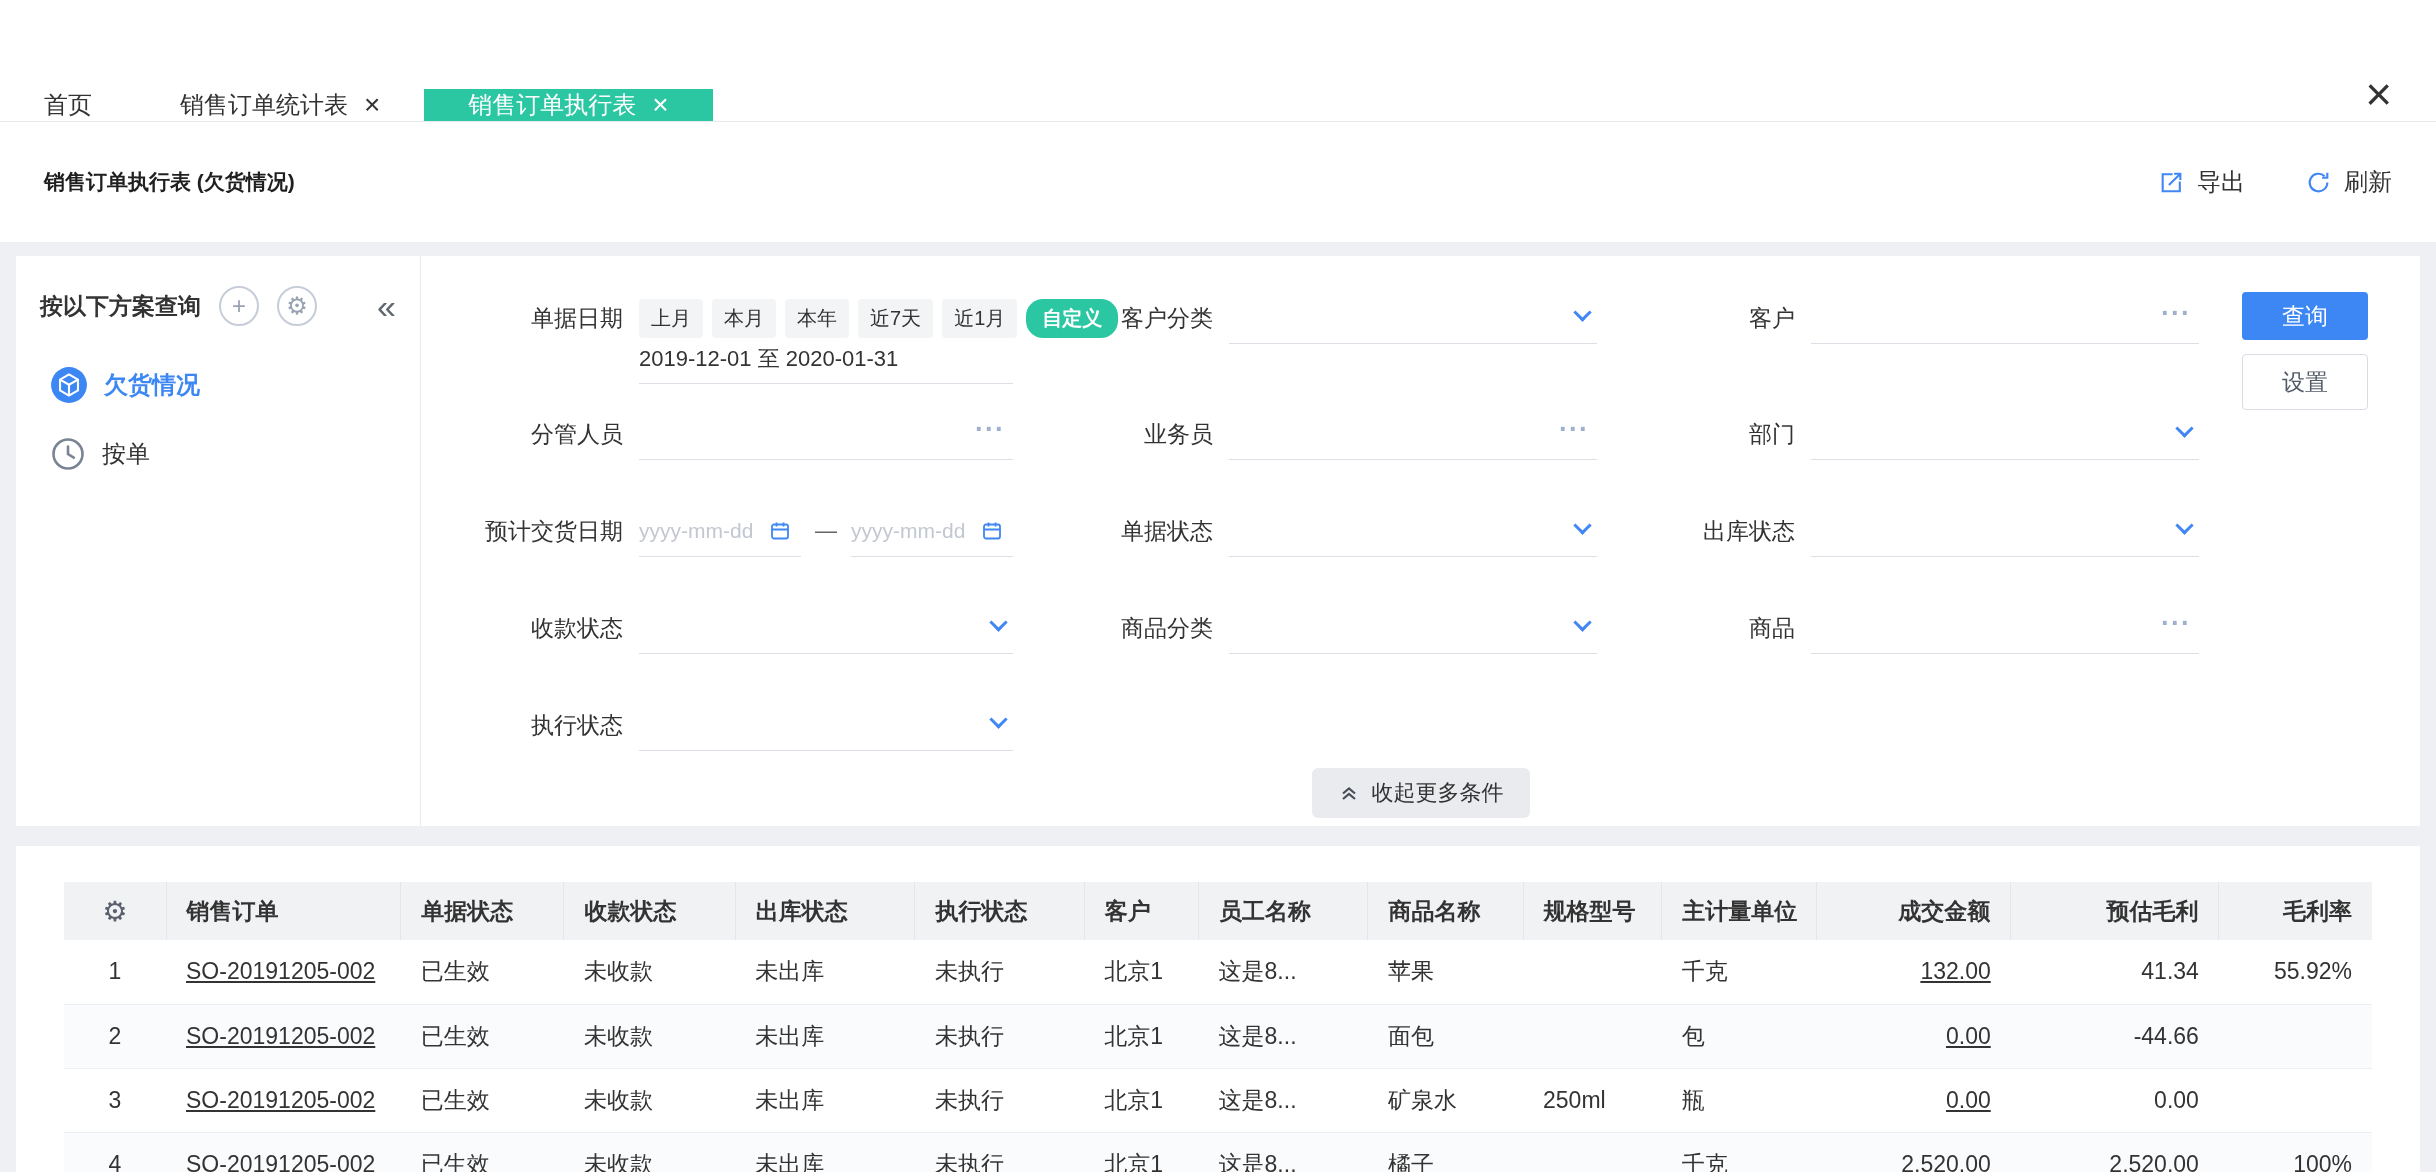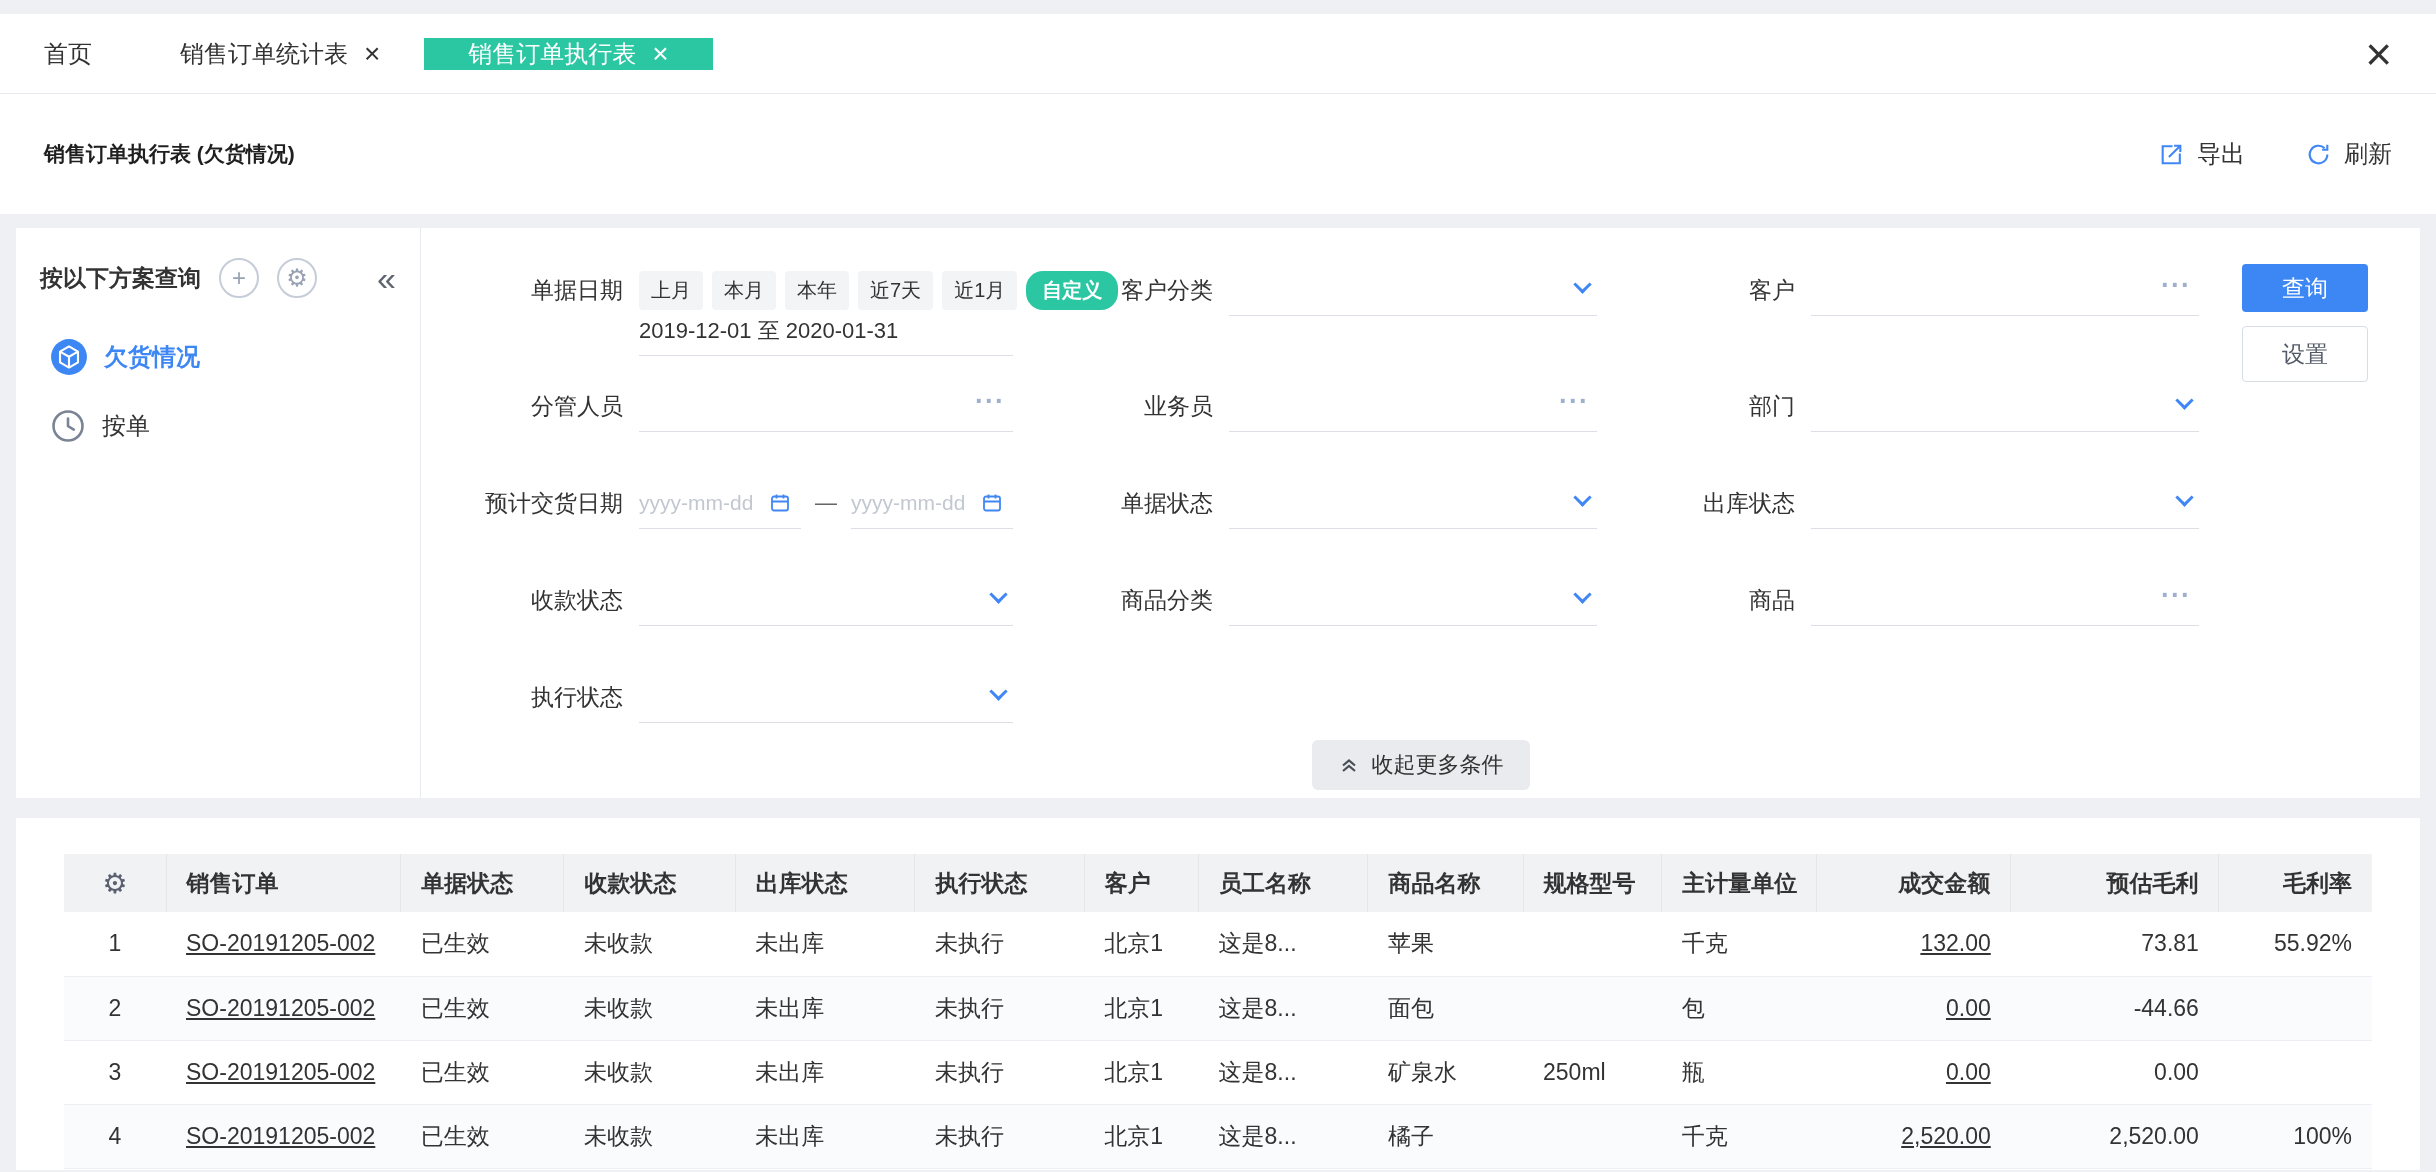--- a/index.html
+++ b/index.html
@@ -1,20 +1,20 @@
 <!DOCTYPE html>
 <html><head>
 <meta charset="utf-8">
 <style>
   *{box-sizing:border-box;margin:0;padding:0;}
   html,body{width:2436px;height:1172px;}
   body{font-family:"Liberation Sans","DejaVu Sans",sans-serif;background:#eef0f3;color:#333;overflow:hidden;}
 
   
-  .tabbar{height:80px;background:#fff;display:flex;align-items:center;border-bottom:1px solid #e7eaee;margin-top:14px;}
+  .tabbar{height:122px;background:#fff;display:flex;align-items:flex-end;border-bottom:1px solid #e7eaee;}
   .tabs{display:flex;align-items:stretch;}
   .tab{display:flex;align-items:center;gap:16px;padding:0 44px;font-size:24px;color:#333;cursor:pointer;white-space:nowrap;}
   .tab.active{background:#2bc7a2;color:#fff;}
   .tab-x{font-size:28px;line-height:1;}
   .close-all{margin-left:auto;display:flex;align-items:center;padding:0 44px;font-size:46px;color:#333;cursor:pointer;}
 
   
   .page-header{height:120px;background:#fff;display:flex;align-items:center;padding:0 44px;}
   .page-title{font-size:21px;font-weight:bold;color:#1f1f1f;}
   .header-actions{margin-left:auto;display:flex;align-items:flex-end;gap:60px;}
@@ -331,21 +331,21 @@
             <td class="al">已生效</td>
             <td class="al">未收款</td>
             <td class="al">未出库</td>
             <td class="al">未执行</td>
             <td class="al">北京1</td>
             <td class="al">这是8...</td>
             <td class="al">苹果</td>
             <td class="al"></td>
             <td class="al">千克</td>
             <td class="ar"><span class="cell-link">132.00</span></td>
-            <td class="ar">73.81</td>
+            <td class="ar">41.34</td>
             <td class="ar">55.92%</td>
           </tr>
           <tr>
             <td class="ac">2</td>
             <td class="al"><span class="cell-link">SO-20191205-002</span></td>
             <td class="al">已生效</td>
             <td class="al">未收款</td>
             <td class="al">未出库</td>
             <td class="al">未执行</td>
             <td class="al">北京1</td>

